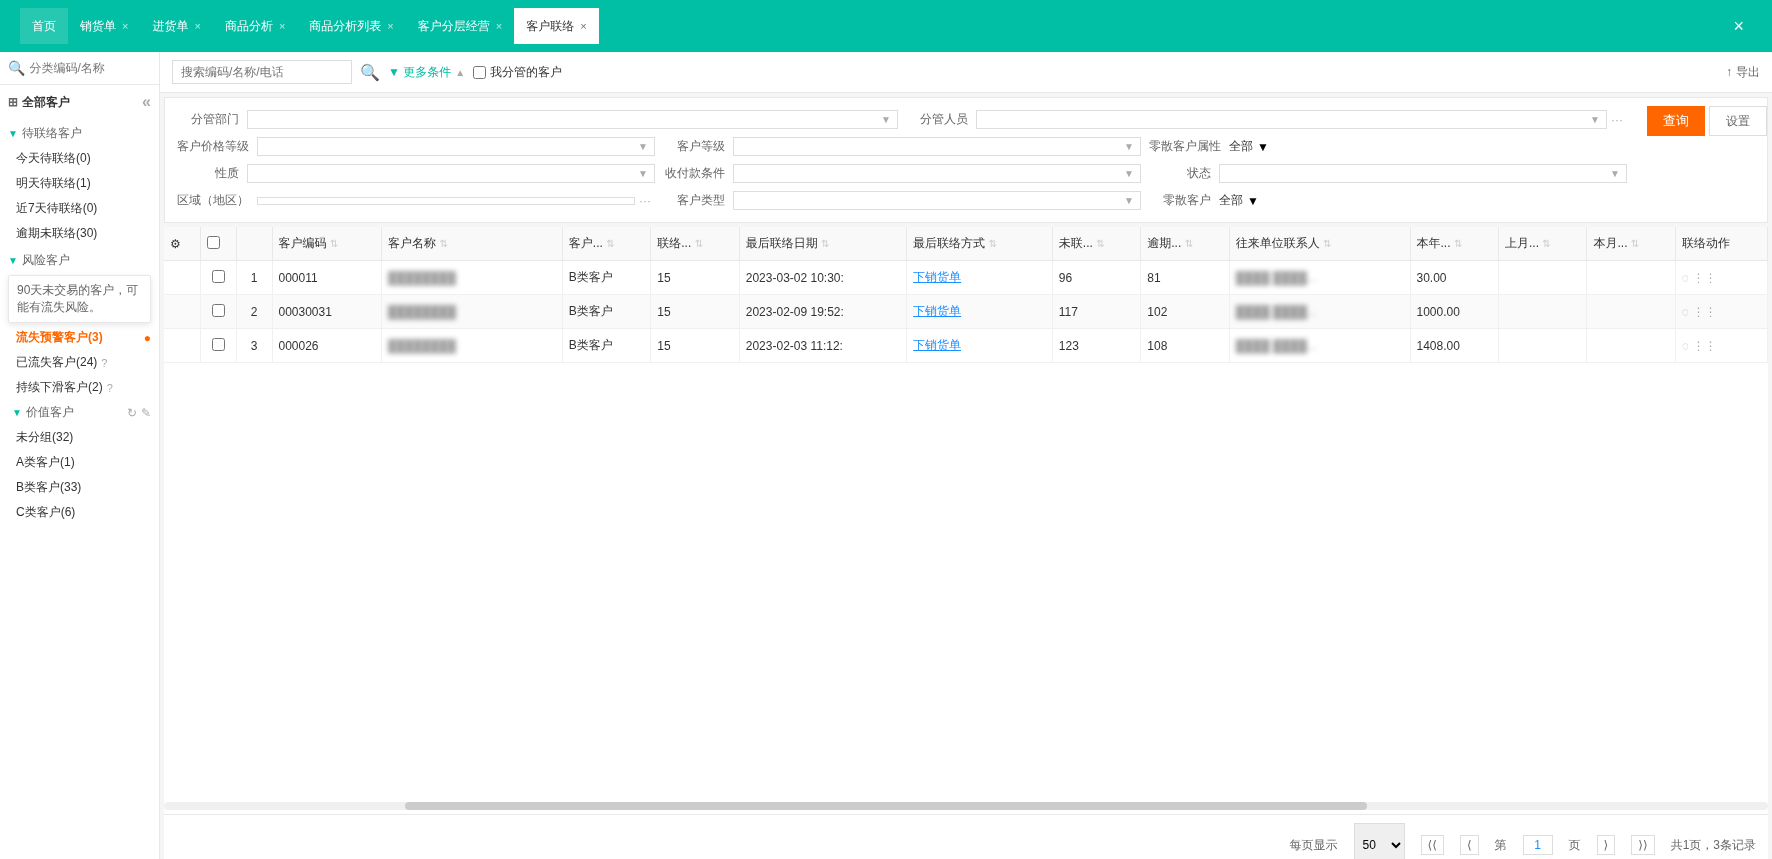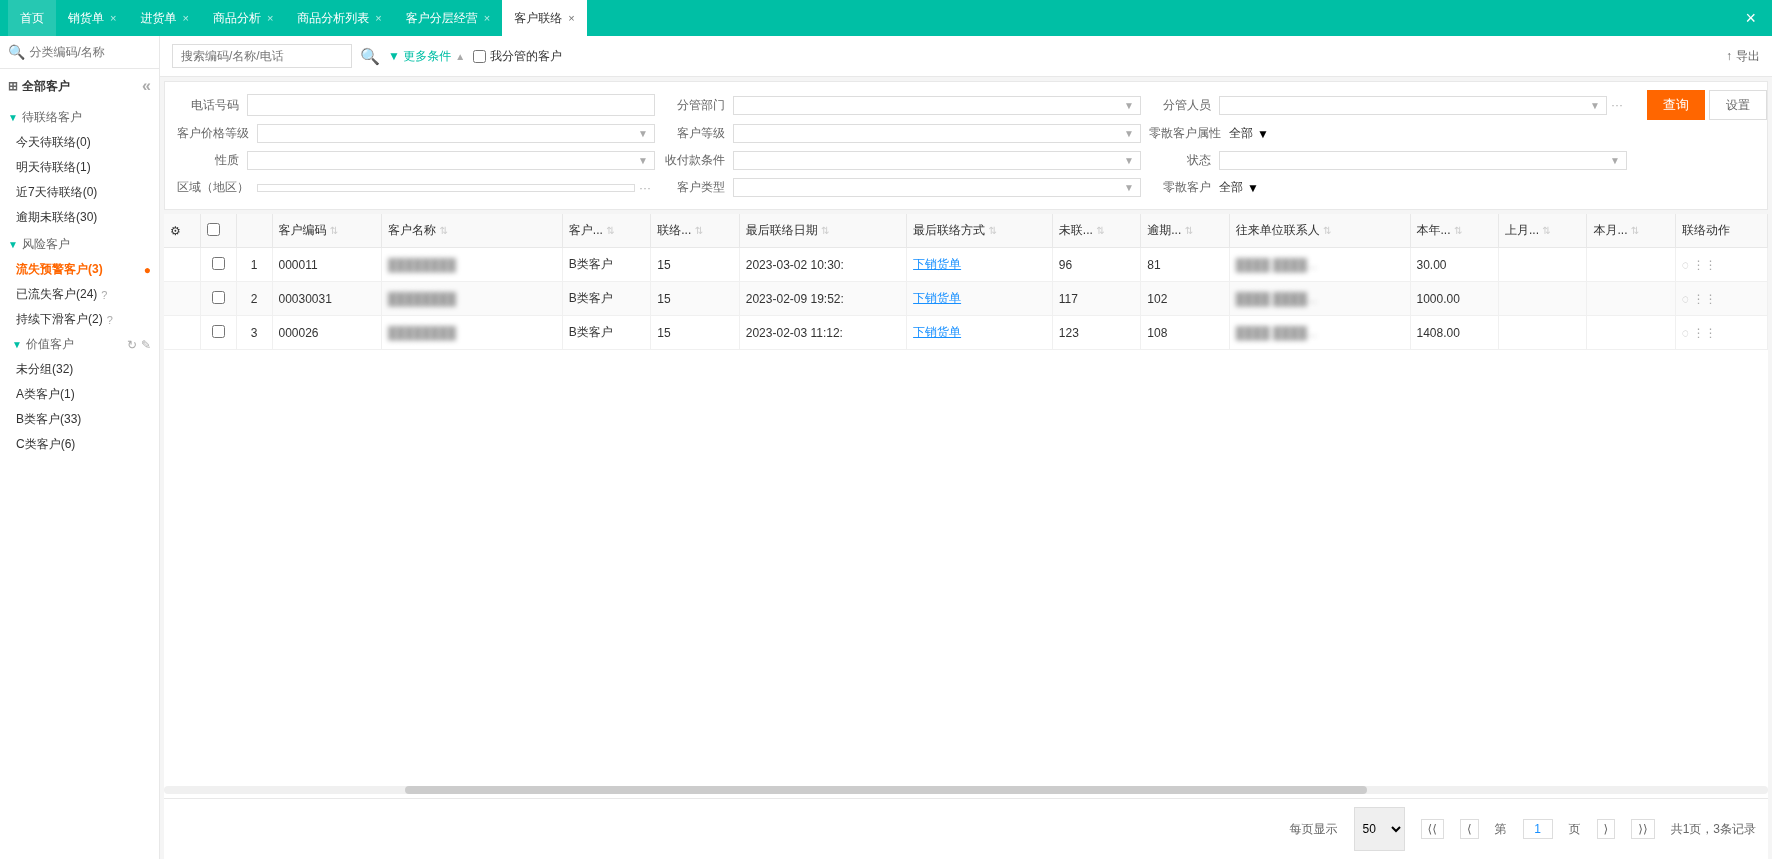--- a/index.html
+++ b/index.html
@@ -3,22 +3,22 @@
   <meta charset="utf-8">
   <style>
     * { box-sizing: border-box; margin: 0; padding: 0; font-family: 'Microsoft YaHei', Arial, sans-serif; font-size: 12px; }
     body { background: #f5f5f5; overflow: hidden; }
     
     
     .top-nav {
       background: #00bfa5;
       display: flex;
       align-items: center;
-      height: 36px;
-      padding: 0 8px;
+      height: 52px;
+      padding: 0 20px;
       color: white;
     }
     .top-nav .nav-item {
       padding: 0 12px;
       height: 36px;
       display: flex;
       align-items: center;
       cursor: pointer;
       white-space: nowrap;
       font-size: 13px;
@@ -423,20 +423,23 @@
     </div>
     <div class="sidebar-item">
       <span>逾期未联络(30)</span>
     </div>
 
     <div class="sidebar-section-title">
       <span class="arrow">▼</span>
       <span>风险客户</span>
     </div>
 
+    <div class="tooltip-box">
+      <span>90天未交易的客户，可能有流失风险。</span>
+    </div>
 
     <div class="sidebar-item active">
       <span>流失预警客户(3)</span>
       <span style="color:#ff6600;margin-left:auto;">●</span>
     </div>
     <div class="sidebar-item">
       <span>已流失客户(24)</span>
       <span style="color:#aaa;margin-left:4px;font-size:11px;">?</span>
     </div>
     <div class="sidebar-item">
@@ -481,24 +484,20 @@
         <span>↑</span>
         <span>导出</span>
       </button>
     </div>
 
     <div class="advanced-filter">
       <div style="display:flex;align-items:flex-start;">
         <div style="flex:1;">
 
           <div class="filter-row">
-            <div class="filter-field">
-              <span class="filter-label">电话号码</span>
-              <input class="filter-input" type="text" style="">
-            </div>
             <div class="filter-field">
               <span class="filter-label">分管部门</span>
               <div class="filter-select">
                 <span></span>
                 <span class="chevron">▼</span>
               </div>
             </div>
             <div class="filter-field">
               <span class="filter-label">分管人员</span>
               <div class="filter-select">

